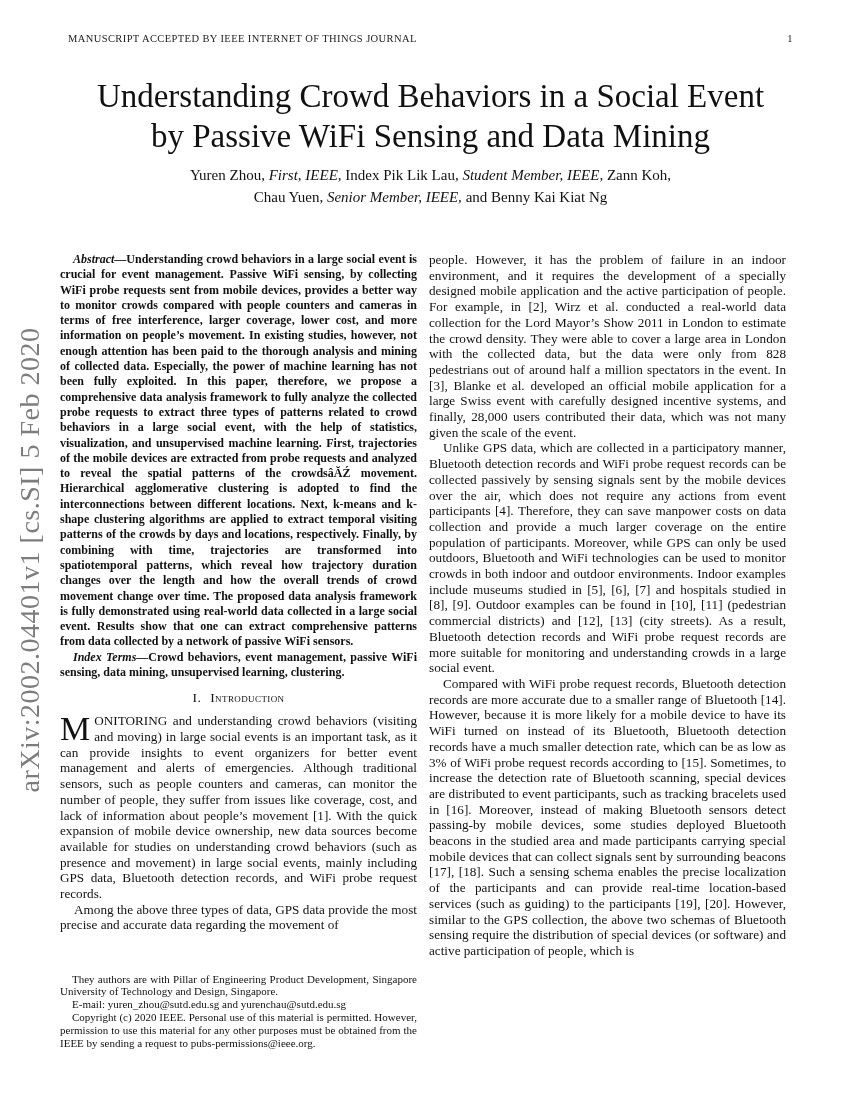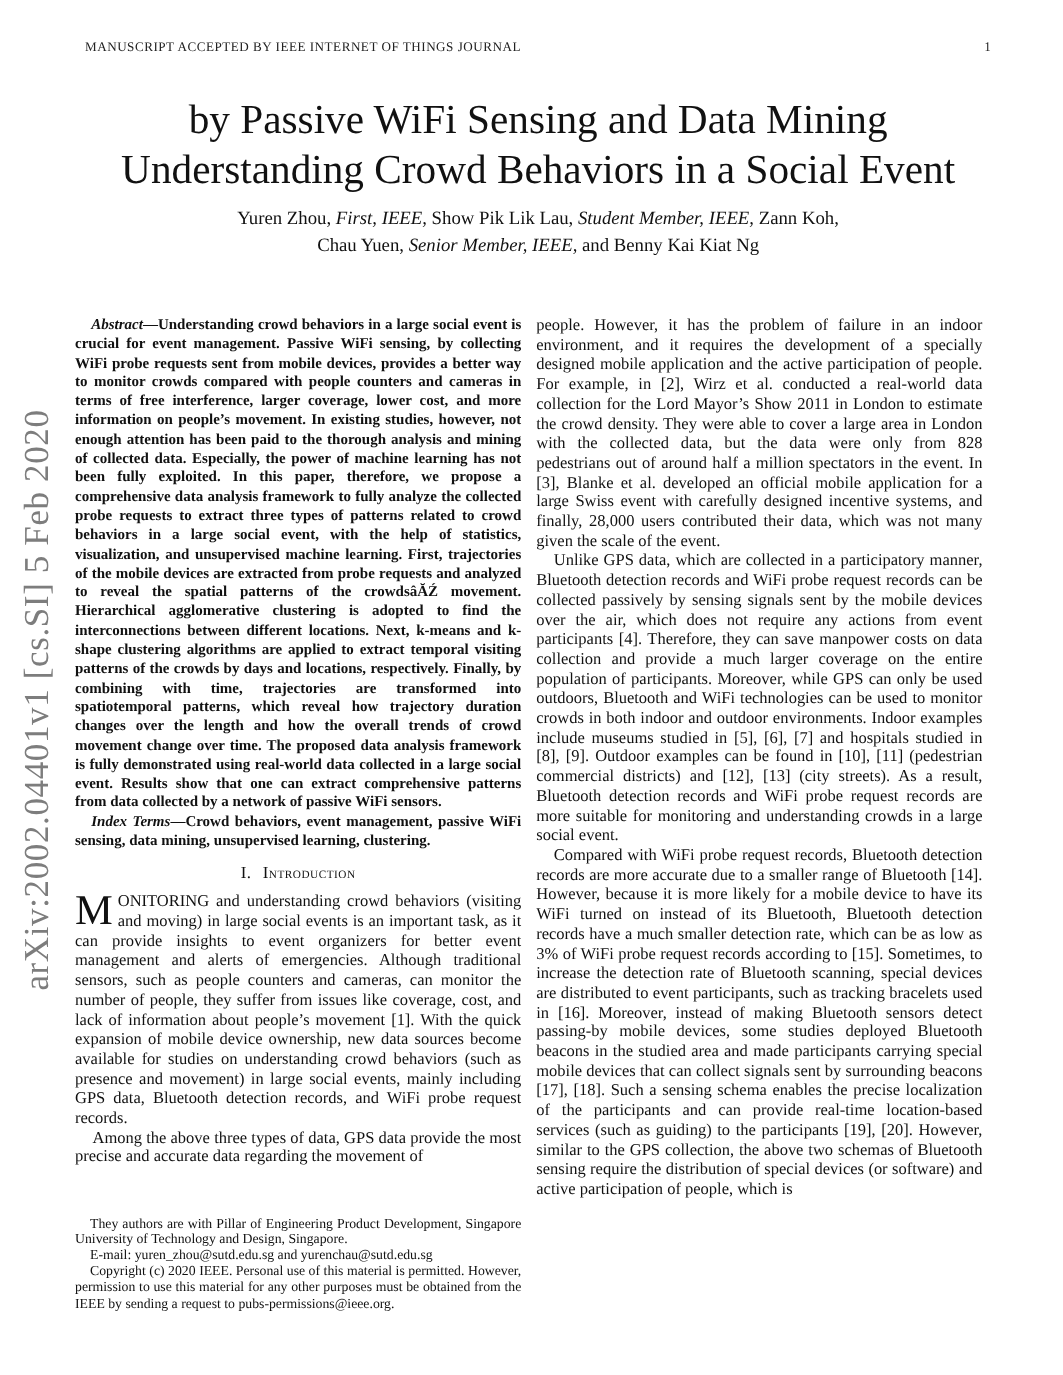--- a/index.html
+++ b/index.html
@@ -119,26 +119,26 @@
 <div class="page">
 
   <div class="running-header">
     <span>MANUSCRIPT ACCEPTED BY IEEE INTERNET OF THINGS JOURNAL</span>
     <span>1</span>
   </div>
 
   <div class="watermark">arXiv:2002.04401v1  [cs.SI]  5 Feb 2020</div>
 
   <div class="title-block">
+    <div>Understanding Crowd Behaviors in a Social Event</div>
     <div>by Passive WiFi Sensing and Data Mining</div>
-    <div>Understanding Crowd Behaviors in a Social Event</div>
   </div>
 
   <div class="authors-block">
-    <div><span>Yuren Zhou, </span><span class="it">First, IEEE,</span><span> Show Pik Lik Lau, </span><span class="it">Student Member, IEEE,</span><span> Zann Koh,</span></div>
+    <div><span>Yuren Zhou, </span><span class="it">First, IEEE,</span><span> Index Pik Lik Lau, </span><span class="it">Student Member, IEEE,</span><span> Zann Koh,</span></div>
     <div><span>Chau Yuen, </span><span class="it">Senior Member, IEEE,</span><span> and Benny Kai Kiat Ng</span></div>
   </div>
 
   <div class="columns">
 
     <div class="col">
       <p class="abstract"><span class="lead-label">Abstract</span><span>—Understanding crowd behaviors in a large social event is crucial for event management. Passive WiFi sensing, by collecting WiFi probe requests sent from mobile devices, provides a better way to monitor crowds compared with people counters and cameras in terms of free interference, larger coverage, lower cost, and more information on people’s movement. In existing studies, however, not enough attention has been paid to the thorough analysis and mining of collected data. Especially, the power of machine learning has not been fully exploited. In this paper, therefore, we propose a comprehensive data analysis framework to fully analyze the collected probe requests to extract three types of patterns related to crowd behaviors in a large social event, with the help of statistics, visualization, and unsupervised machine learning. First, trajectories of the mobile devices are extracted from probe requests and analyzed to reveal the spatial patterns of the crowdsâĂŹ movement. Hierarchical agglomerative clustering is adopted to find the interconnections between different locations. Next, k-means and k-shape clustering algorithms are applied to extract temporal visiting patterns of the crowds by days and locations, respectively. Finally, by combining with time, trajectories are transformed into spatiotemporal patterns, which reveal how trajectory duration changes over the length and how the overall trends of crowd movement change over time. The proposed data analysis framework is fully demonstrated using real-world data collected in a large social event. Results show that one can extract comprehensive patterns from data collected by a network of passive WiFi sensors.</span></p>
 
       <p class="index-terms"><span class="lead-label">Index Terms</span><span>—Crowd behaviors, event management, passive WiFi sensing, data mining, unsupervised learning, clustering.</span></p>
 

